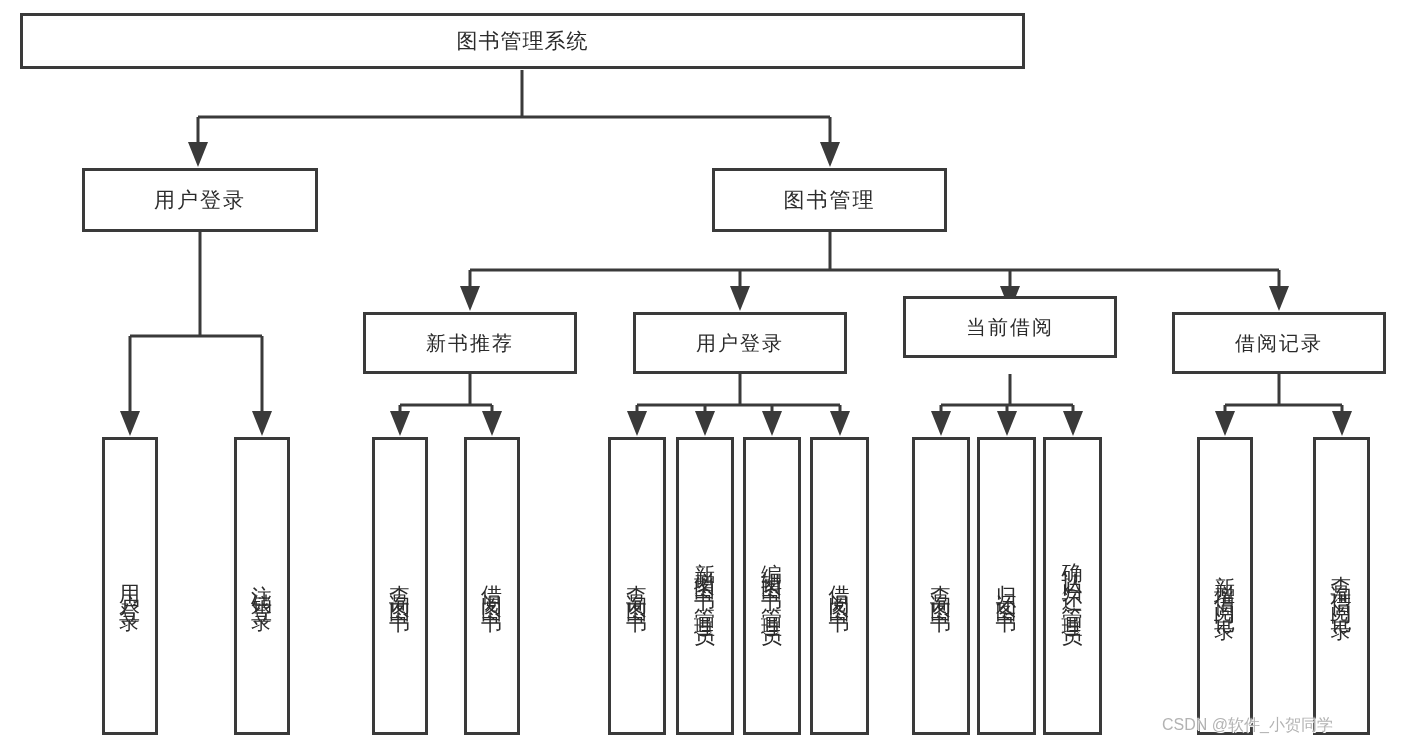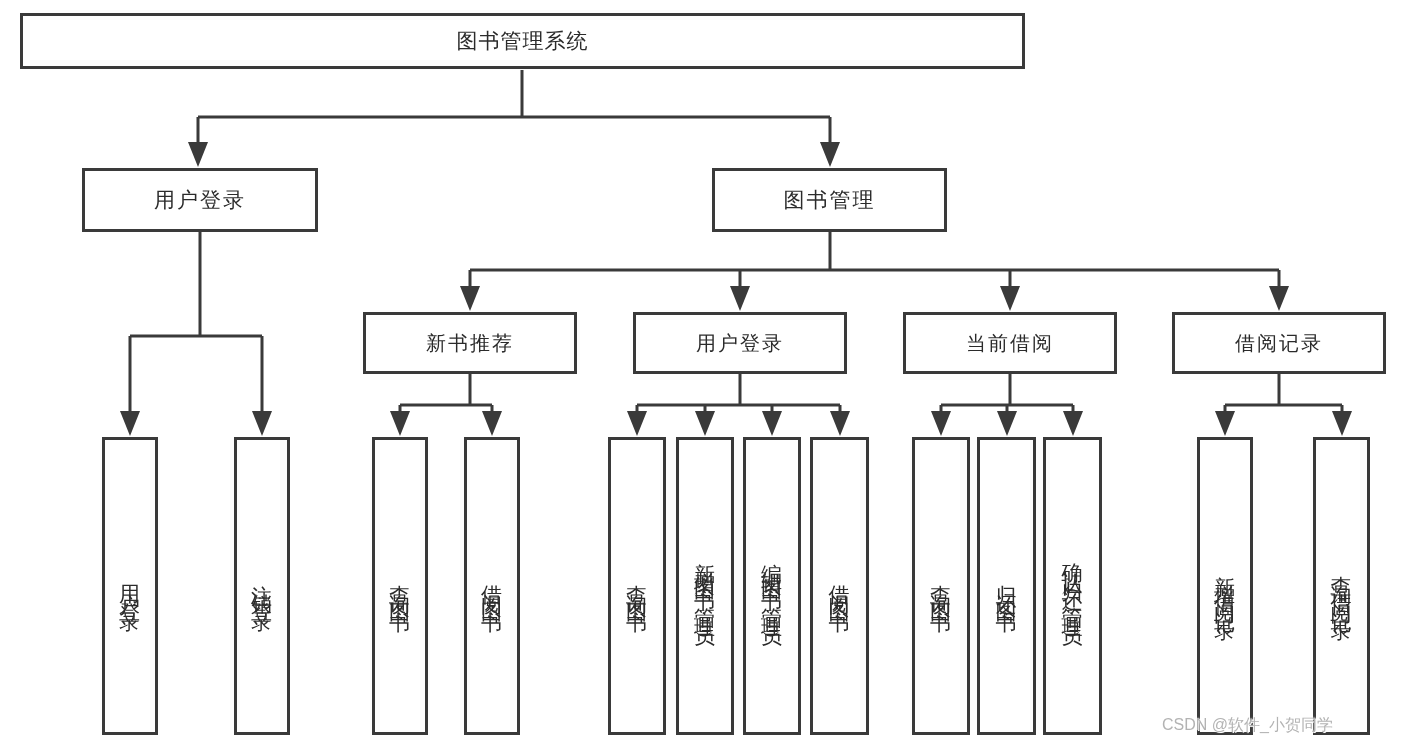--- a/index.html
+++ b/index.html
@@ -96,21 +96,21 @@
     </g>
   </svg>
 
   <div class="node node-root" style="left:20px;top:13px;width:1005px;height:56px;">图书管理系统</div>
 
   <div class="node node-l2" style="left:82px;top:168px;width:236px;height:64px;">用户登录</div>
   <div class="node node-l2" style="left:712px;top:168px;width:235px;height:64px;">图书管理</div>
 
   <div class="node node-l3" style="left:363px;top:312px;width:214px;height:62px;">新书推荐</div>
   <div class="node node-l3" style="left:633px;top:312px;width:214px;height:62px;">用户登录</div>
-  <div class="node node-l3" style="left:903px;top:312px;width:214px;height:62px;">当前借阅</div>
+  <div class="node node-l3" style="left:903px;top:296px;width:214px;height:62px;">当前借阅</div>
   <div class="node node-l3" style="left:1172px;top:312px;width:214px;height:62px;">借阅记录</div>
 
   <div class="node leaf" style="left:102px;top:437px;width:56px;height:298px;">
     <span class="vtext">用户登录</span>
   </div>
   <div class="node leaf" style="left:234px;top:437px;width:56px;height:298px;">
     <span class="vtext">注销登录</span>
   </div>
 
   <div class="node leaf" style="left:372px;top:437px;width:56px;height:298px;">

